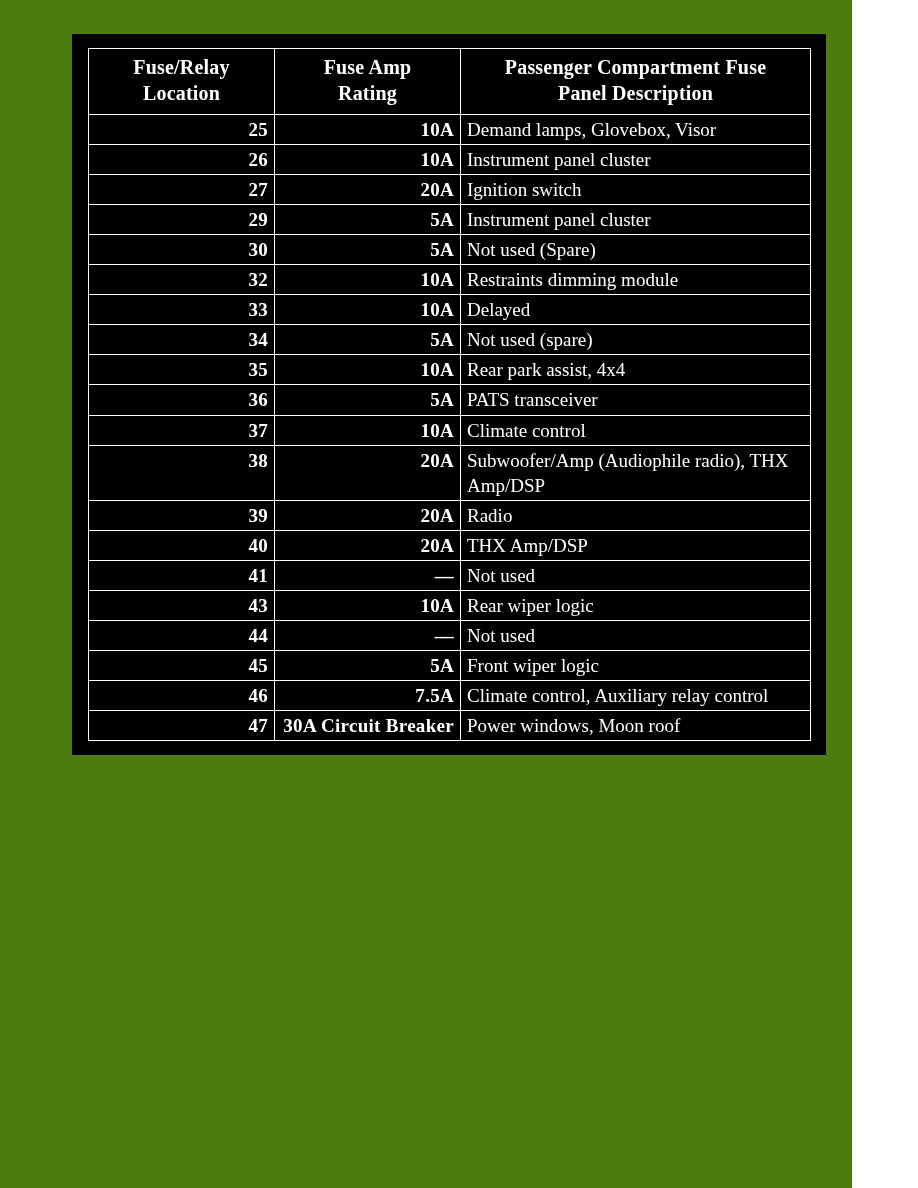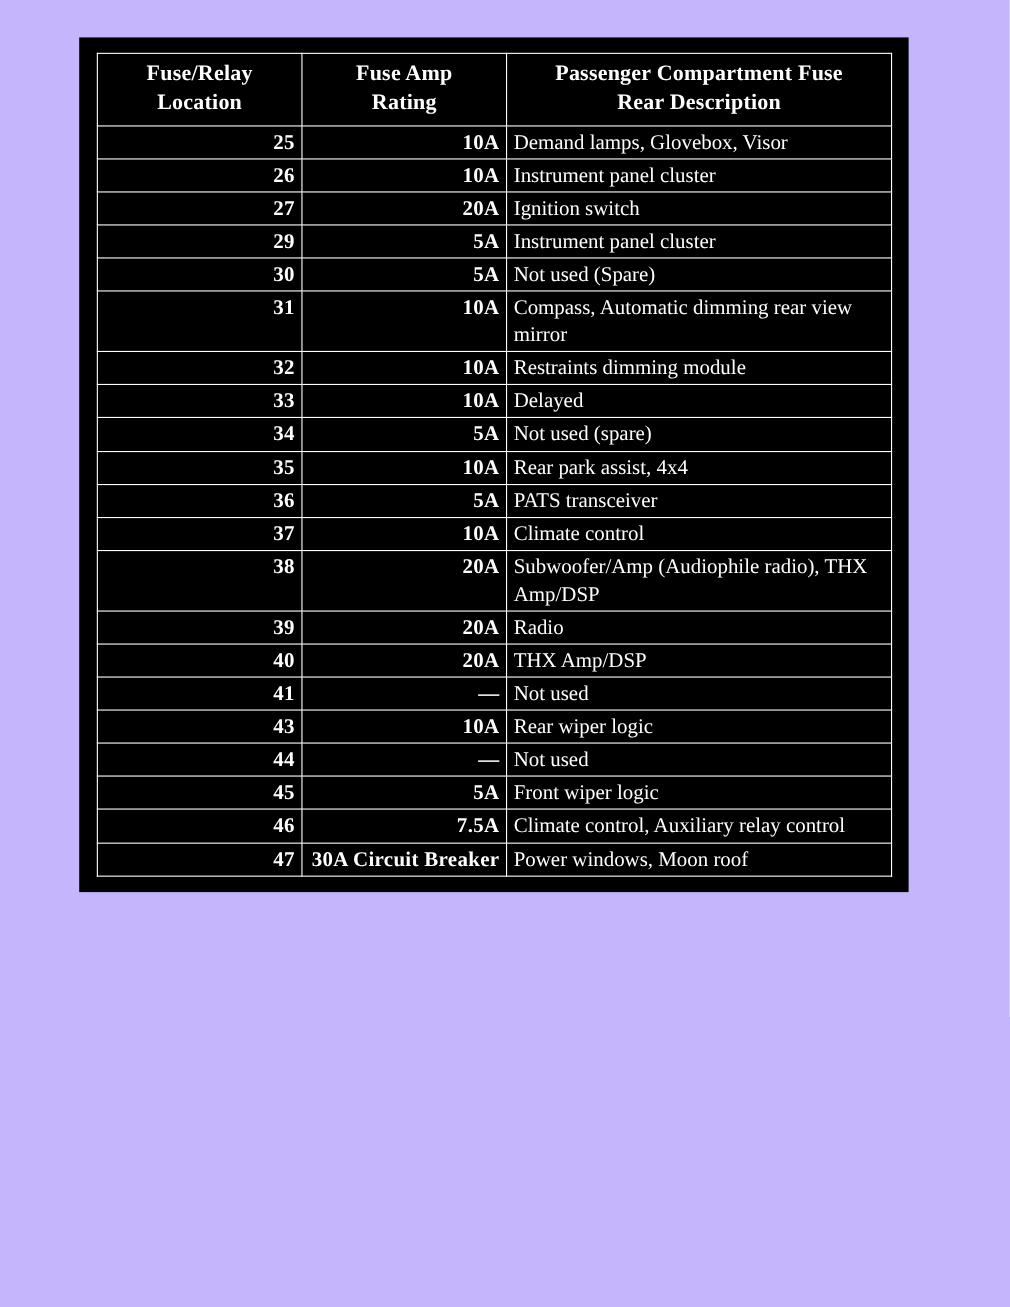--- a/index.html
+++ b/index.html
@@ -7,23 +7,23 @@
     padding: 0;
     background: #ffffff;
   }
   body {
     width: 918px;
     height: 1188px;
     font-family: "Liberation Serif", serif;
   }
   .page {
     position: relative;
-    width: 918px;
+    width: 852px;
     height: 1188px;
-    background: #c4b5fd;
+    background: #4d7c0f;
     box-sizing: border-box;
   }
   .table-frame {
     position: absolute;
     left: 72px;
     top: 34px;
     width: 754px;
     background: #000000;
     padding: 14px 16px 14px 16px;
     box-sizing: border-box;
@@ -83,21 +83,21 @@
           <th>
             <span class="hdr-line">Fuse/Relay</span>
             <span class="hdr-line">Location</span>
           </th>
           <th>
             <span class="hdr-line">Fuse Amp</span>
             <span class="hdr-line">Rating</span>
           </th>
           <th>
             <span class="hdr-line">Passenger Compartment Fuse</span>
-            <span class="hdr-line">Rear Description</span>
+            <span class="hdr-line">Panel Description</span>
           </th>
         </tr>
       </thead>
       <tbody>
         <tr>
           <td class="loc">25</td>
           <td class="amp">10A</td>
           <td class="desc">Demand lamps, Glovebox, Visor</td>
         </tr>
         <tr>
@@ -112,25 +112,20 @@
         </tr>
         <tr>
           <td class="loc">29</td>
           <td class="amp">5A</td>
           <td class="desc">Instrument panel cluster</td>
         </tr>
         <tr>
           <td class="loc">30</td>
           <td class="amp">5A</td>
           <td class="desc">Not used (Spare)</td>
-        </tr>
-        <tr>
-          <td class="loc">31</td>
-          <td class="amp">10A</td>
-          <td class="desc">Compass, Automatic dimming rear view mirror</td>
         </tr>
         <tr>
           <td class="loc">32</td>
           <td class="amp">10A</td>
           <td class="desc">Restraints dimming module</td>
         </tr>
         <tr>
           <td class="loc">33</td>
           <td class="amp">10A</td>
           <td class="desc">Delayed</td>

